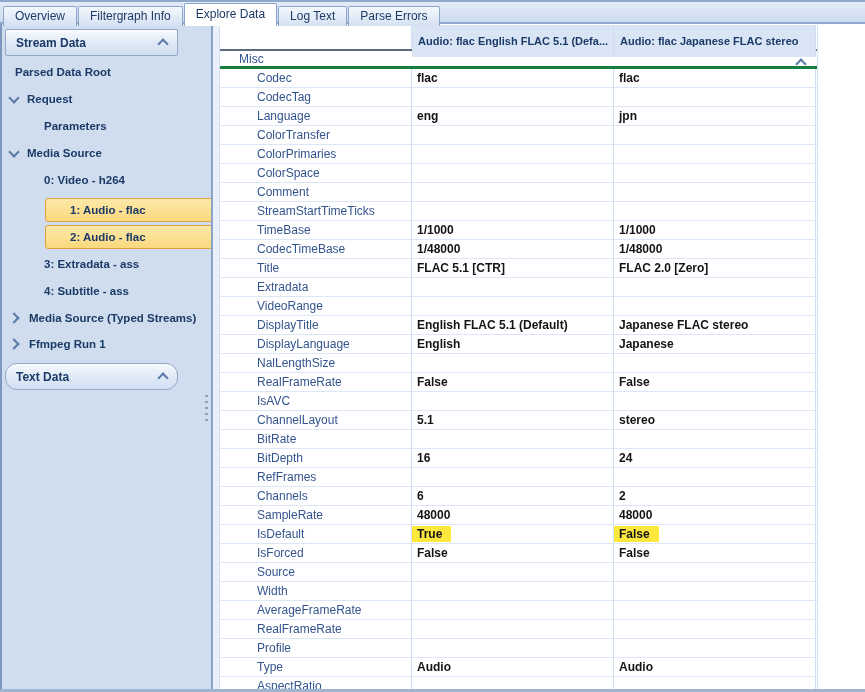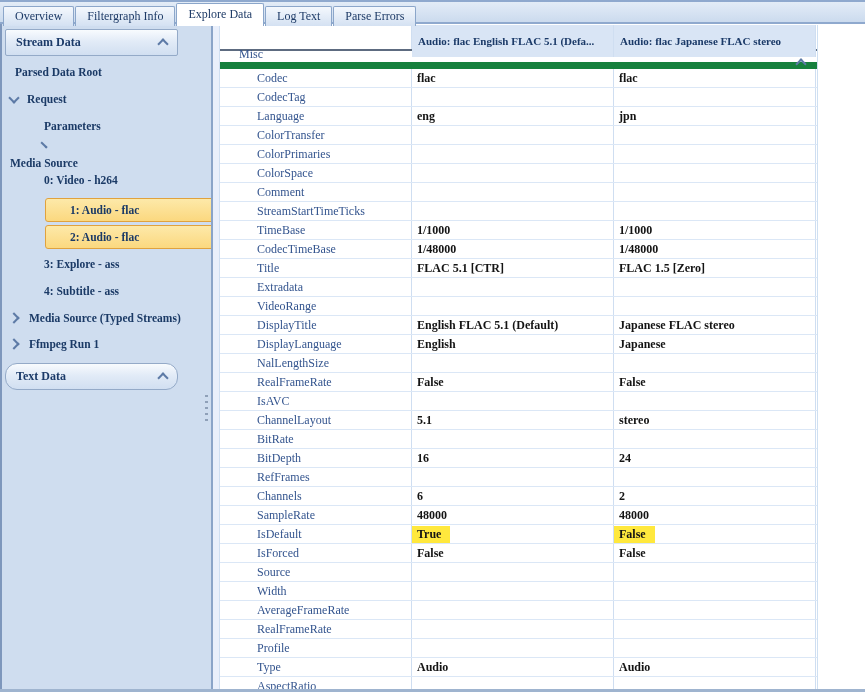--- a/index.html
+++ b/index.html
@@ -1,18 +1,18 @@
 <!DOCTYPE html>
 <html><head>
 <meta charset="utf-8">
 <style>
   html,body{margin:0;padding:0;background:#eef2f8;}
   .window{
     position:relative;width:865px;height:692px;overflow:hidden;
-    font-family:Liberation Serif, serif;font-size:12px;background:#22c55e;
+    font-family:Liberation Sans, sans-serif;font-size:12px;background:#22c55e;
     -webkit-font-smoothing:antialiased;
   }
   
   .tabbar{position:absolute;top:0;left:0;right:0;height:24px;box-sizing:border-box;
     background:linear-gradient(#e3ecf7,#c9d9ed);border-top:2px solid #8fa9ce;}
   .tabbar::after{content:"";position:absolute;left:0;right:0;bottom:0;height:2px;background:#8fa9ce;z-index:0;}
   .tabs{position:absolute;left:3px;top:2px;height:22px;display:flex;align-items:flex-end;z-index:1;}
   .tab{height:19px;line-height:19px;padding:0 11px;margin-right:1px;white-space:nowrap;
     background:linear-gradient(#f4f8fd,#d4e1f2);border:1px solid #8ba6ca;border-bottom:none;
     border-radius:2px 2px 0 0;color:#1d3a66;cursor:default;position:relative;z-index:1;}
@@ -39,22 +39,22 @@
   
   .gridpanel{position:absolute;left:213px;top:24px;right:0;bottom:3px;background:#fff;overflow:hidden;}
   .rowstrip{position:absolute;left:0;top:1px;width:6px;bottom:0;background:#e9effb;border-right:1px solid #cfdef1;}
   .grid{position:absolute;left:6px;top:1px;width:597px;border-left:1px solid #cfdef1;box-sizing:content-box;}
   .hdr{display:flex;height:24px;}
   .hdr .c0{width:192px;box-sizing:border-box;border-right:1px solid #cfdef1;}
   .hdr .ch{width:202px;box-sizing:border-box;background:#d9e5f5;border-right:1px solid #cfdef1;
     display:flex;align-items:center;padding:16px 6px;font-weight:700;font-size:11px;color:#1b3a68;
     white-space:nowrap;overflow:hidden;}
   .darkline{height:2px;background:#5d6b80;}
-  .group-row{position:relative;height:18px;display:flex;align-items:flex-end;
-    color:#33548e;padding-left:19px;border-bottom:7px solid #15803d;box-sizing:border-box;}
+  .group-row{position:relative;height:18px;display:flex;align-items:center;
+    color:#33548e;padding-left:19px;border-bottom:3px solid #15803d;box-sizing:border-box;}
   .group-row .chev{position:absolute;right:12px;top:6px;}
   .row{display:flex;height:19px;box-sizing:border-box;border-bottom:1px solid #dbe7f6;}
   .row .pc{width:192px;box-sizing:border-box;padding-left:37px;border-right:1px solid #cfdef1;
     color:#33548e;display:flex;align-items:center;white-space:nowrap;overflow:hidden;}
   .row .vc{width:202px;box-sizing:border-box;padding-left:5px;border-right:1px solid #cfdef1;
     color:#141414;font-weight:700;display:flex;align-items:center;white-space:nowrap;overflow:hidden;}
   .vc .mark{background:#ffe83d;padding:1px 9px 1px 5px;margin-left:-5px;}
   .outerline{position:absolute;left:604px;top:1px;bottom:0;width:1px;background:#cfe0f2;}
   .bottom-edge{position:absolute;left:0;right:0;bottom:0;height:3px;background:#9fb4cf;z-index:9;}
 </style>
@@ -82,35 +82,35 @@
         <div class="tree-item" style="top: 39px; left: 13px;">
           <span>Parsed Data Root</span>
         </div>
         <div class="tree-item" style="top: 66px; left: 8px;">
           <span class="chev down"></span>
           <span>Request</span>
         </div>
         <div class="tree-item" style="top: 93px; left: 42px;">
           <span>Parameters</span>
         </div>
-        <div class="tree-item" style="top: 120px; left: 8px; flex-direction: column;">
+        <div class="tree-item" style="top: 120px; left: 8px;">
           <span class="chev down"></span>
           <span>Media Source</span>
         </div>
         <div class="tree-item" style="top: 147px; left: 42px;">
           <span>0: Video - h264</span>
         </div>
         <div class="tree-box" style="top: 174px;">
           <span>1: Audio - flac</span>
         </div>
         <div class="tree-box" style="top: 201px;">
           <span>2: Audio - flac</span>
         </div>
         <div class="tree-item" style="top: 231px; left: 42px;">
-          <span>3: Explore - ass</span>
+          <span>3: Extradata - ass</span>
         </div>
         <div class="tree-item" style="top: 258px; left: 42px;">
           <span>4: Subtitle - ass</span>
         </div>
         <div class="tree-item" style="top: 285px; left: 8px;">
           <span class="chev right"></span>
           <span>Media Source (Typed Streams)</span>
         </div>
         <div class="tree-item" style="top: 311px; left: 8px;">
           <span class="chev right"></span>
@@ -239,21 +239,21 @@
               <span>1/48000</span>
             </div>
   </div>
 
   <div class="row">
     <div class="pc">Title</div>
     <div class="vc">
               <span>FLAC 5.1 [CTR]</span>
             </div>
     <div class="vc">
-              <span>FLAC 1.5 [Zero]</span>
+              <span>FLAC 2.0 [Zero]</span>
             </div>
   </div>
 
   <div class="row">
     <div class="pc">Extradata</div>
     <div class="vc">
               <span></span>
             </div>
     <div class="vc">
               <span></span>

